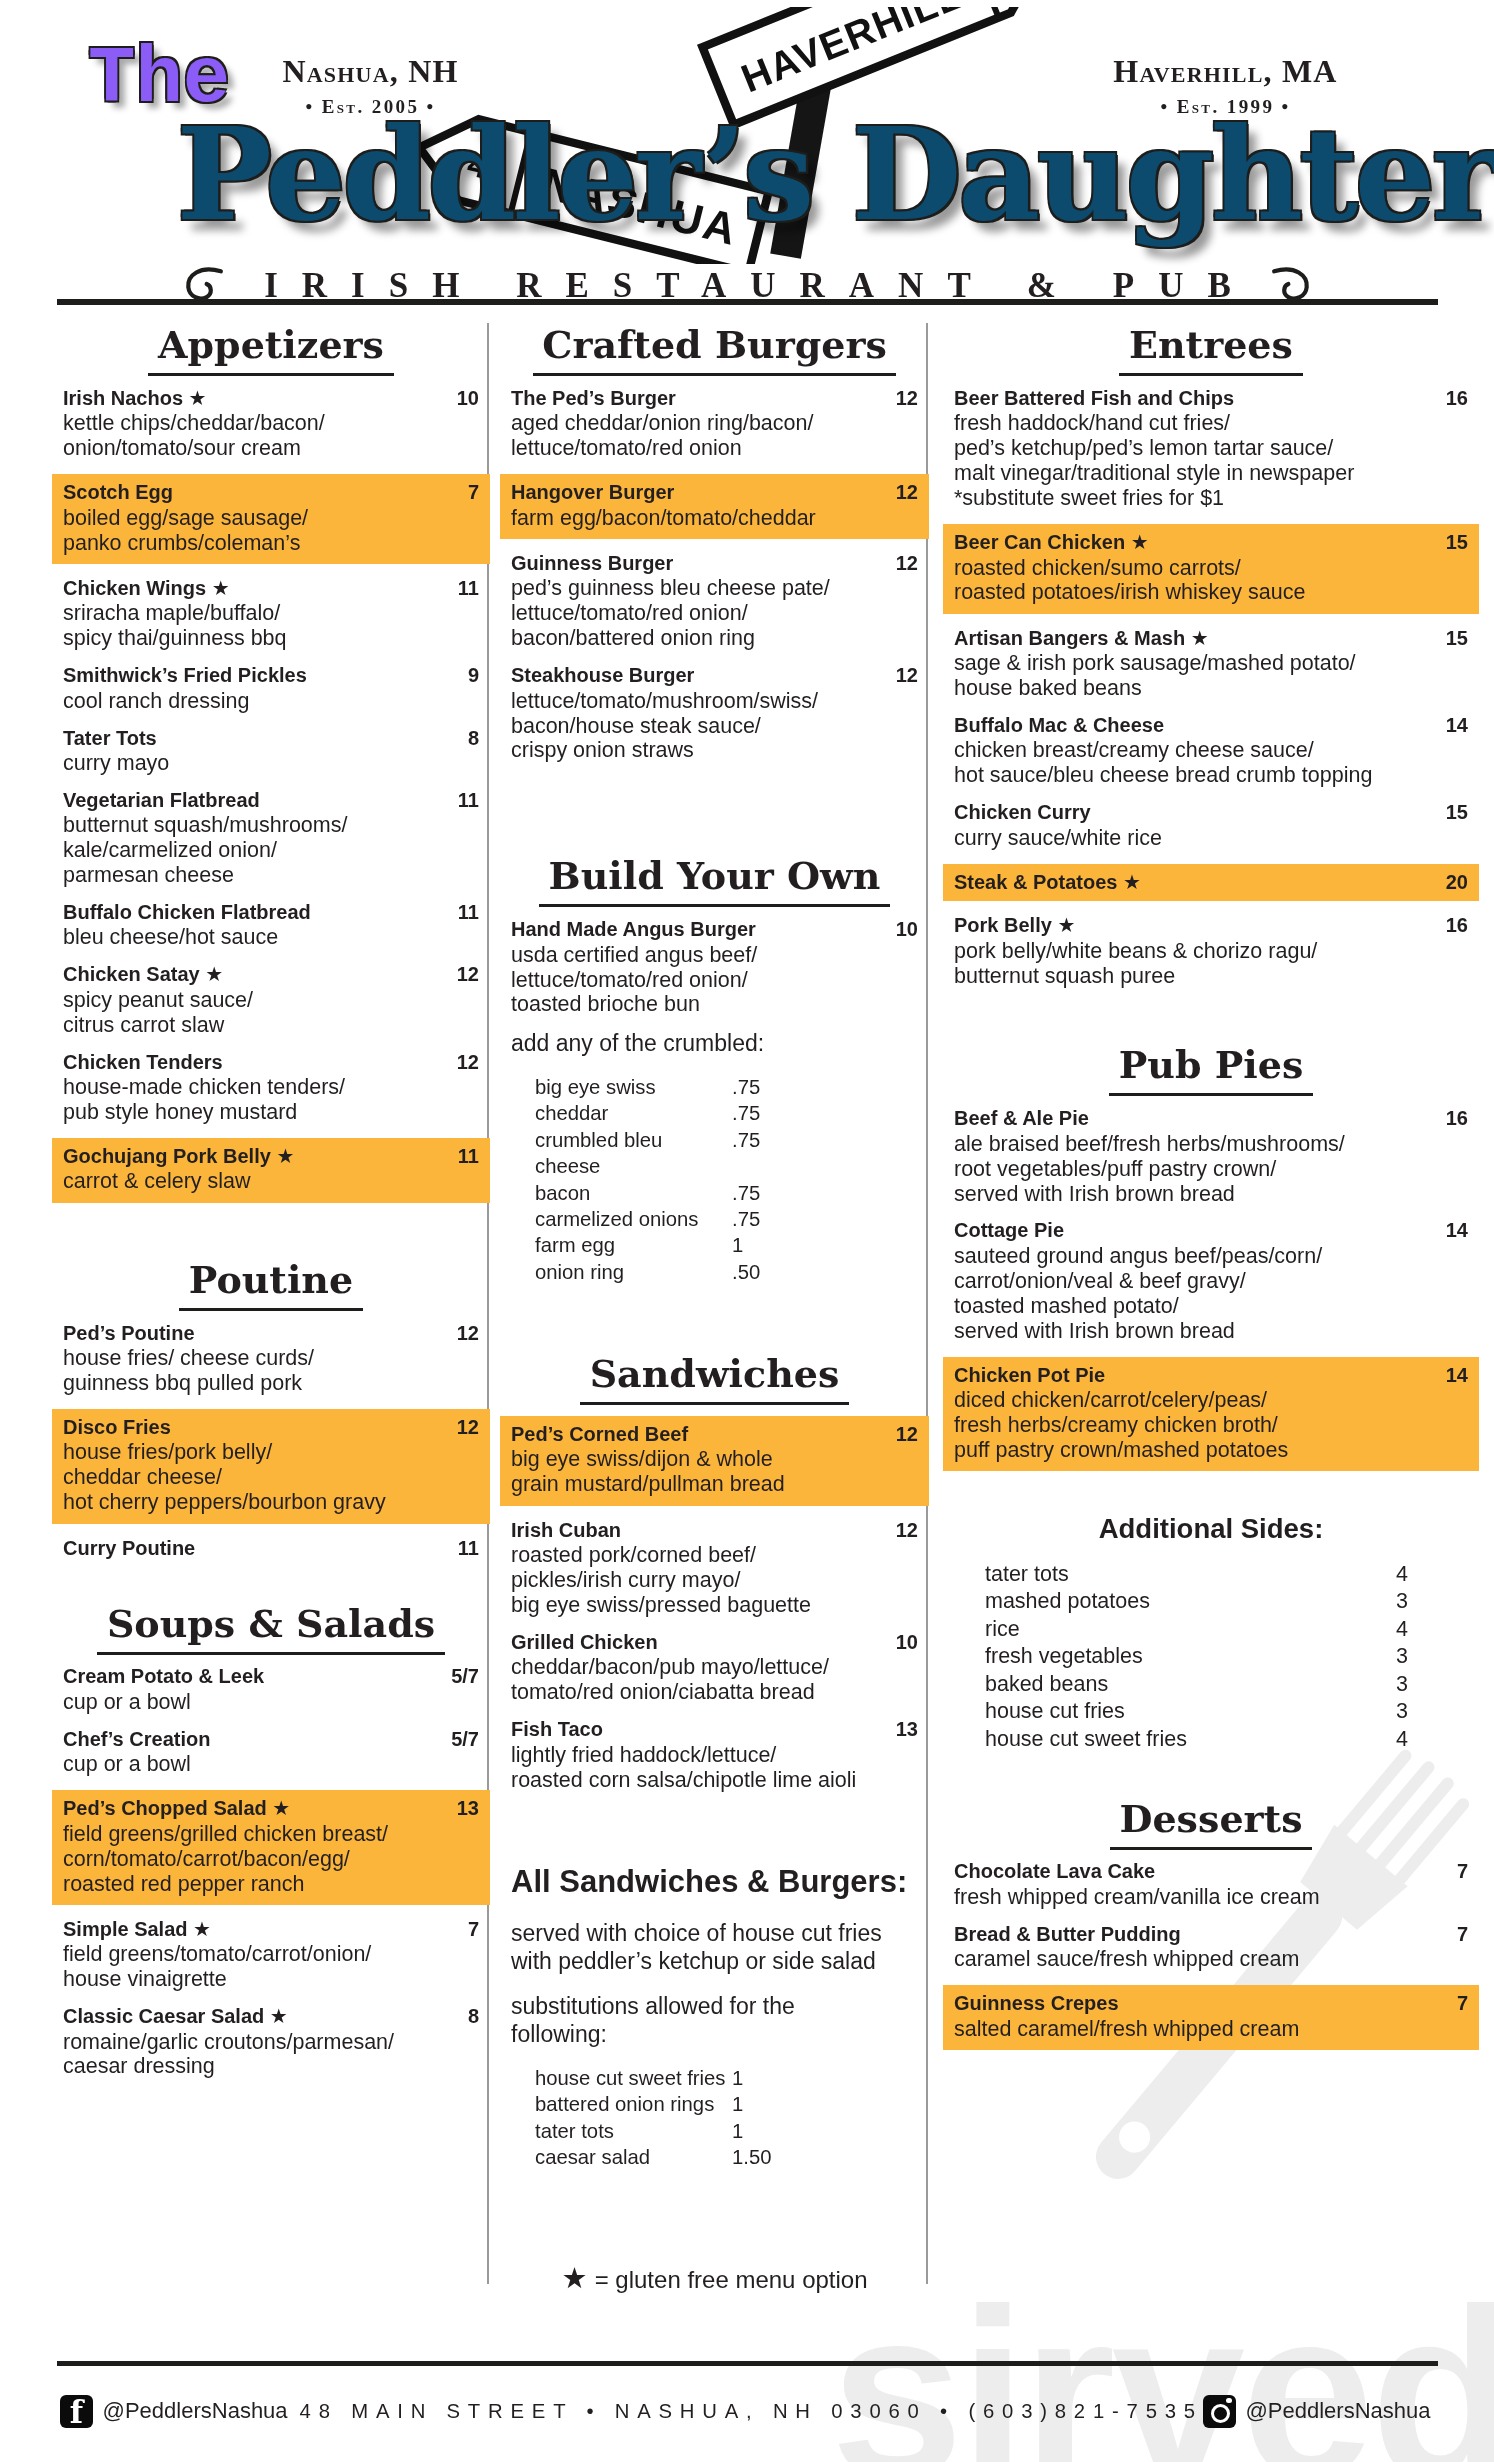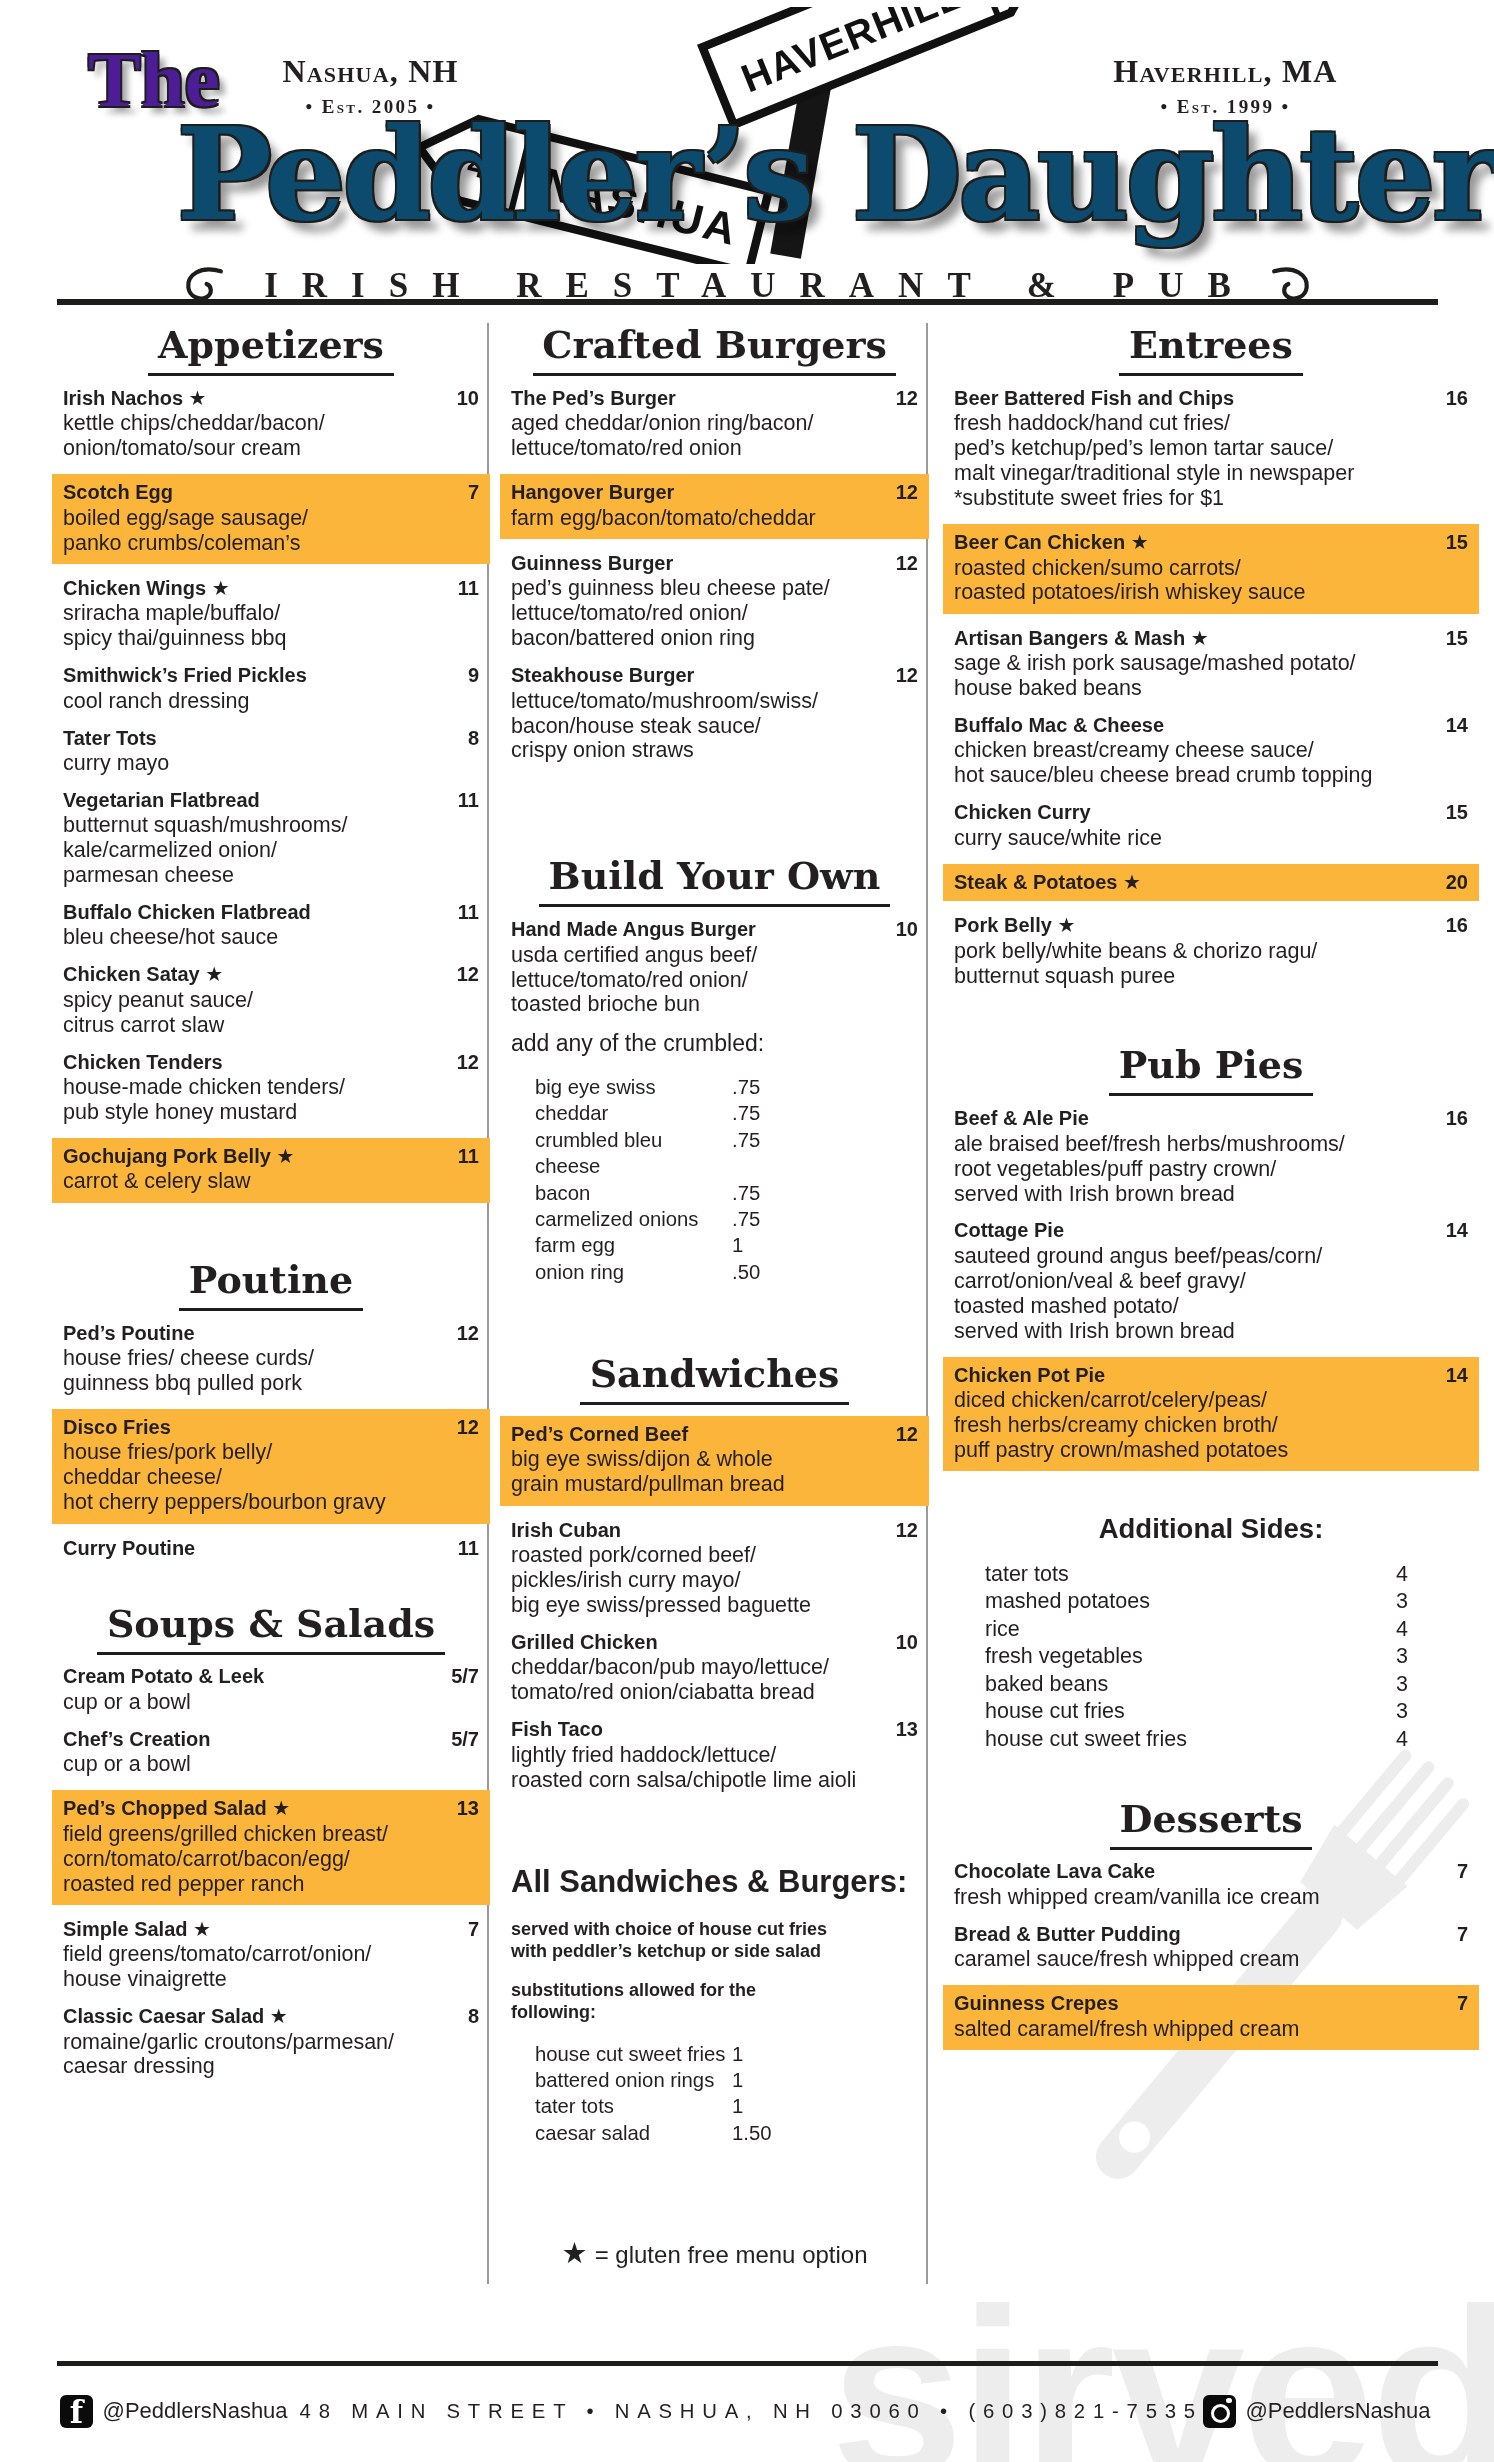--- a/index.html
+++ b/index.html
@@ -1,21 +1,21 @@
 <!DOCTYPE html>
 <html style="font-size:9.6px"><head>
 <meta charset="utf-8">
 <style>
   html,body{margin:0;padding:0;background:#fff;}
   .page{position:relative;width:1495px;height:2462px;background:#fff;overflow:hidden;
         font-family:"Liberation Sans","DejaVu Sans",sans-serif;color:#231f20;}
   
   .hdr{position:absolute;top:0;left:0;right:0;height:317px;}
-  .the{position:absolute;left:88px;top:35px;font-family:Liberation Serif, serif;font-weight:700;
-       font-size:79px;color:#4c1d95;z-index:3;
+  .the{position:absolute;left:88px;top:35px;font-family:Liberation Mono, monospace;font-weight:700;
+       font-size:79px;color:#8b5cf6;z-index:3;
        text-shadow:-1.8px -1.8px 0 #1d1d1b,1.8px -1.8px 0 #1d1d1b,-1.8px 1.8px 0 #1d1d1b,1.8px 1.8px 0 #1d1d1b,7.2px 7.2px 6px rgba(0,0,0,.35);}
   .cityblk{position:absolute;top:53px;width:263px;text-align:center;z-index:2;}
   .cityblk.l{left:239px;} .cityblk.r{left:1094px;}
   .city{font-family:"Liberation Serif","DejaVu Serif",serif;font-weight:700;font-variant:small-caps;
         font-size:32px;letter-spacing:1.2px;}
   .est{font-family:"Liberation Serif","DejaVu Serif",serif;font-weight:700;font-variant:small-caps;
        font-size:19px;letter-spacing:2.4px;margin-top:6px;}
   .signpost{position:absolute;left:413px;top:7.2px;width:670px;height:257px;z-index:1;}
   .title{position:absolute;left:8px;right:0;top:100px;text-align:right;z-index:3;
          font-family:"DejaVu Serif",serif;font-weight:700;font-size:127px;letter-spacing:-3.6px;color:#0c4a6e;
@@ -35,21 +35,21 @@
   .g70{margin-top:42px}.g90{margin-top:54px}.g110{margin-top:66px}.g120{margin-top:72px}.g150{margin-top:90px}
   .item{margin-bottom:13px;}
   .item .row{display:flex;justify-content:space-between;align-items:flex-end;font-weight:700;font-size:20px;line-height:1.1;}
   .item .ds{font-size:21.5px;line-height:1.16;white-space:pre-line;margin-top:2.4px;}
   .item.hl{background:#fcb53b;padding:7.2px 10.8px 8.4px;margin-left:-10.8px;margin-right:-10.8px;}
   .note-ind{padding-left:37px;font-size:21.5px;line-height:1.22;margin-top:20.3px;}
   .byo-note{font-size:23px;margin:3.6px 0 16.7px;}
   .pair{display:flex;font-size:20.3px;line-height:1.3;padding-left:24px;}
   .pair .nm{width:197px;}
   .subhead{font-size:31px;font-weight:700;margin-bottom:19px;}
-  .blocknote{font-size:18px;line-height:1.22;white-space:pre-line;margin-bottom:16.7px;font-weight:bold;}
+  .blocknote{font-size:23px;line-height:1.22;white-space:pre-line;margin-bottom:16.7px;}
   .legend{margin-top:90px;text-align:center;font-size:24px;}
   .legend .st{font-size:29px;margin-right:7.2px;}
   .sides-title{text-align:center;font-weight:700;font-size:27.5px;margin-bottom:15.5px;}
   .side{display:flex;justify-content:space-between;font-size:21.5px;line-height:1.28;padding:0 60px 0 31px;}
   
   .foot-rule{position:absolute;left:57px;right:57px;top:2361px;height:5.4px;background:#1d1d1b;z-index:2;}
   .footer{position:absolute;left:60px;right:57px;top:2387px;height:48px;display:flex;align-items:center;z-index:2;}
   .fb{width:33px;height:33px;background:#0b0b0b;border-radius:6px;color:#fff;display:flex;align-items:flex-end;justify-content:center;flex:0 0 auto;}
   .fb::before{content:"f";font-family:"DejaVu Serif",serif;font-weight:700;font-size:31px;line-height:.95;}
   .ig{width:33px;height:33px;background:#0b0b0b;border-radius:6px;position:relative;flex:0 0 auto;}

